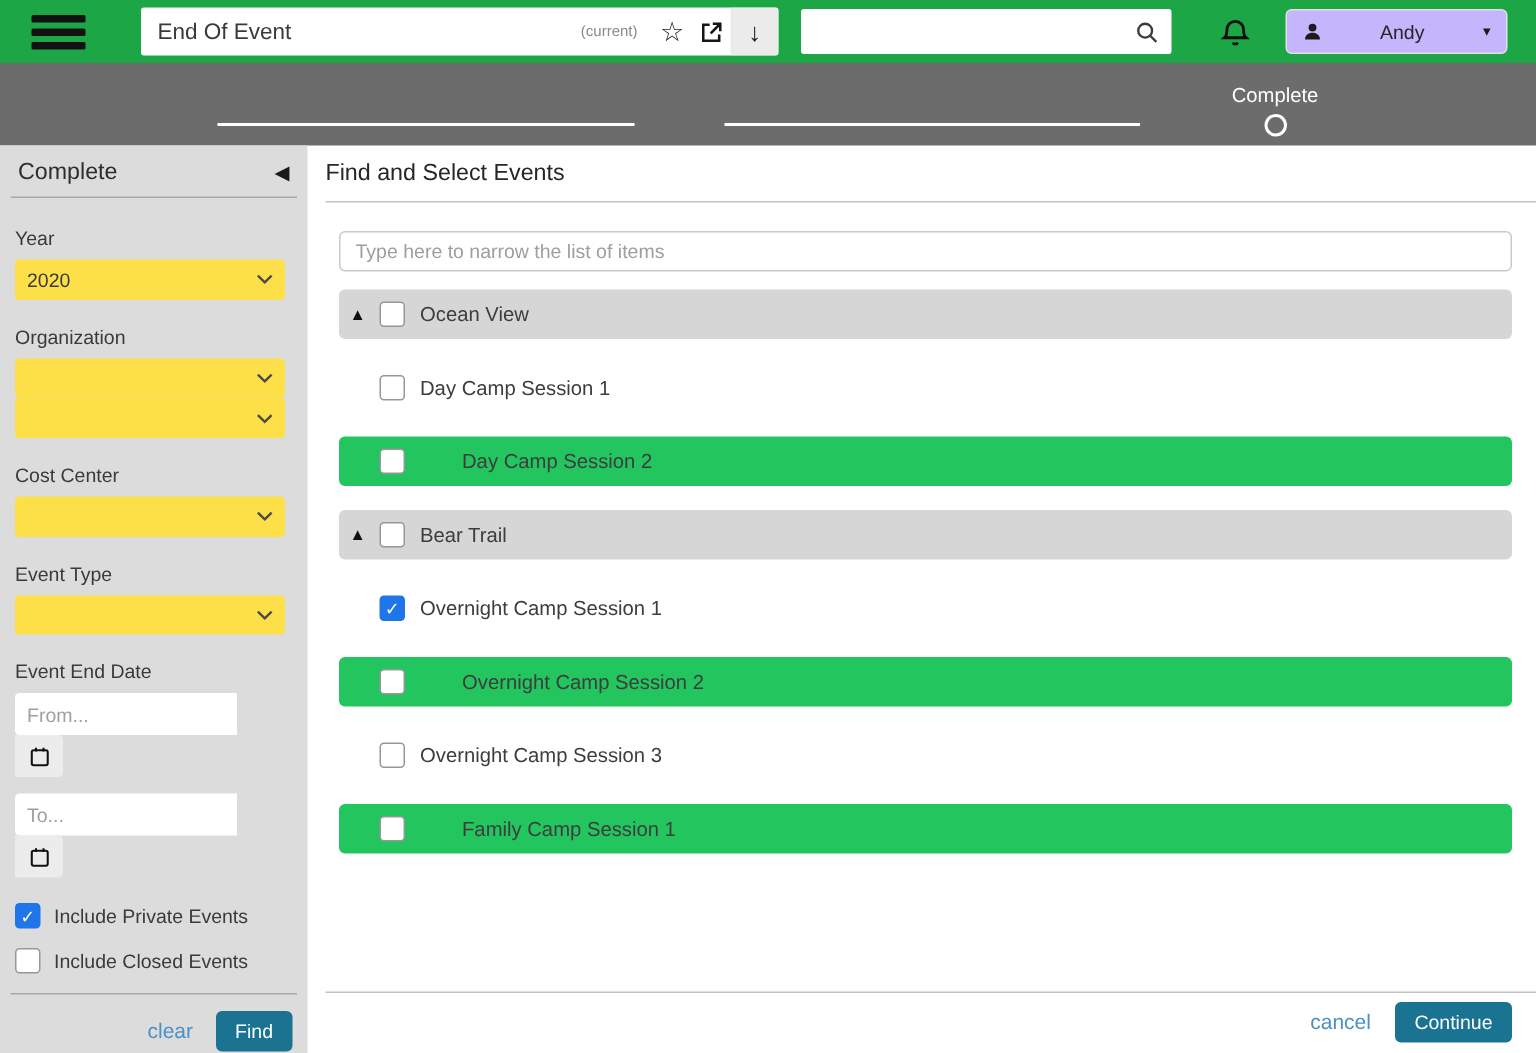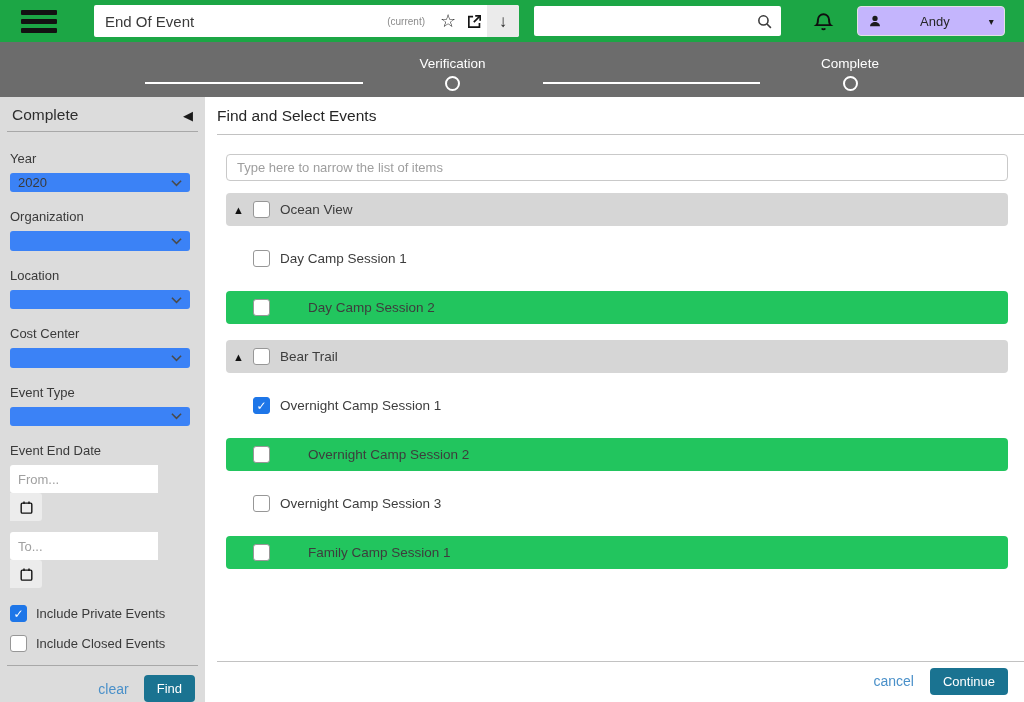--- a/index.html
+++ b/index.html
@@ -40,21 +40,21 @@
   .content { flex:1; display:flex; min-height:0; }
 
   
   .sidebar { width:205px; background:#dcdcdc; display:flex; flex-direction:column; flex:0 0 auto; }
   .crit-head { display:flex; align-items:center; justify-content:space-between; padding:9px 12px 7px 12px; }
   .crit-title { font-size:15.5px; color:#2e2e2e; }
   .collapse-tri { font-size:13px; color:#1a1a1a; cursor:pointer; }
   .s-divider { border-top:1px solid #a8a8a8; margin:0 7px; }
   .f-label { font-size:13px; color:#3a3a3a; margin:17px 0 7px 10px; }
   .f-label.first { margin-top:19px; }
-  .select { width:180px; height:28px; margin-left:10px; background:#3b82f6; border-radius:3px; display:flex; align-items:center; cursor:pointer; }
+  .select { width:180px; height:28px; margin-left:10px; background:#fde047; border-radius:3px; display:flex; align-items:center; cursor:pointer; }
   .select .sel-val { flex:1; padding-left:8px; font-size:13px; color:#3a3a3a; }
   .select .chev { margin-right:8px; display:flex; }
   .date-row { display:flex; margin-left:10px; margin-bottom:11px;flex-direction:column; }
   .date-row input { width:148px; height:28px; border:0; outline:0; background:#fff; border-radius:3px 0 0 3px; padding:0 8px; font-size:13px; font-family:inherit; color:#3a3a3a; }
   .date-row input::placeholder { color:#a0a0a0; }
   .cal-btn { width:32px; height:28px; background:#ececec; border:0; border-radius:0 3px 3px 0; display:flex; align-items:center; justify-content:center; cursor:pointer; }
   .cb-row { display:flex; align-items:center; margin:0 0 13px 10px; cursor:pointer; }
   .cb-row .cb { flex:0 0 auto; }
   .cb-label { font-size:13px; color:#3a3a3a; margin-left:9px; }
   .sb-spacer { flex:1; }
@@ -137,24 +137,20 @@
         <circle cx="12" cy="7.5" r="4.5"></circle>
           <path d="M3.5 21c0-4.7 3.8-7.5 8.5-7.5s8.5 2.8 8.5 7.5z"></path>
       </svg>
       <span class="uname">Andy</span>
       <span class="caret">▾</span>
     </div>
   </div>
 
   <div class="stepper">
     <div class="connector"></div>
-    <div class="step">
-      <span class="slabel">Verification</span>
-      <span class="dot hollow"></span>
-    </div>
     <div class="connector"></div>
     <div class="step">
       <span class="slabel">Complete</span>
       <span class="dot hollow"></span>
     </div>
   </div>
 
   <div class="content">
 
     <div class="sidebar">
@@ -177,21 +173,20 @@
       <div class="f-label">Organization</div>
       <div class="select">
         <span class="sel-val"></span>
         <span class="chev">
           <svg width="11" height="8" viewBox="0 0 12 8" fill="none" stroke="#4a4a4a" stroke-width="1.7">
               <path d="M1 1.5l5 5 5-5"></path>
             </svg>
         </span>
       </div>
 
-      <div class="f-label">Location</div>
       <div class="select">
         <span class="sel-val"></span>
         <span class="chev">
           <svg width="11" height="8" viewBox="0 0 12 8" fill="none" stroke="#4a4a4a" stroke-width="1.7">
               <path d="M1 1.5l5 5 5-5"></path>
             </svg>
         </span>
       </div>
 
       <div class="f-label">Cost Center</div>

